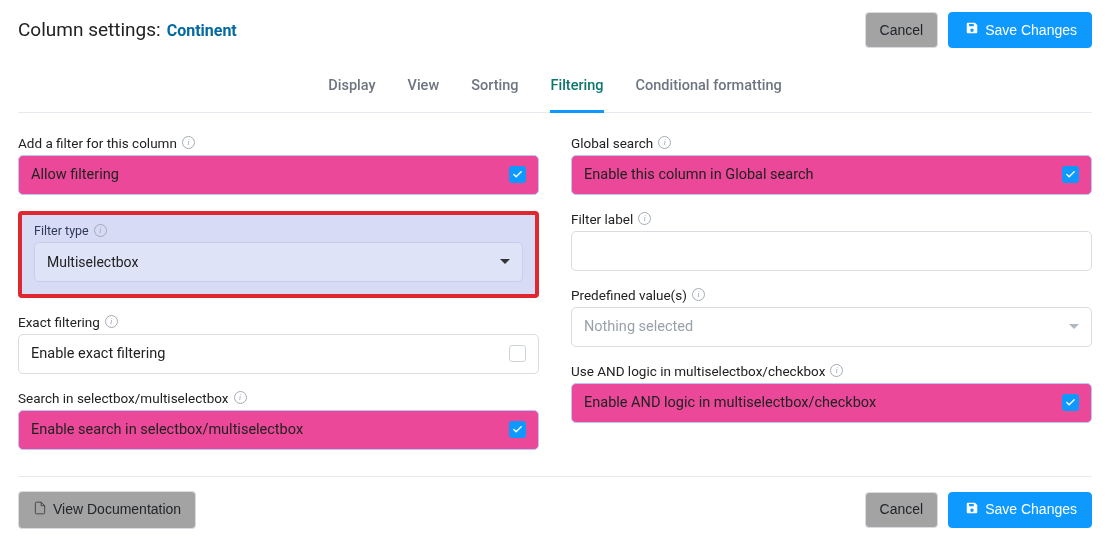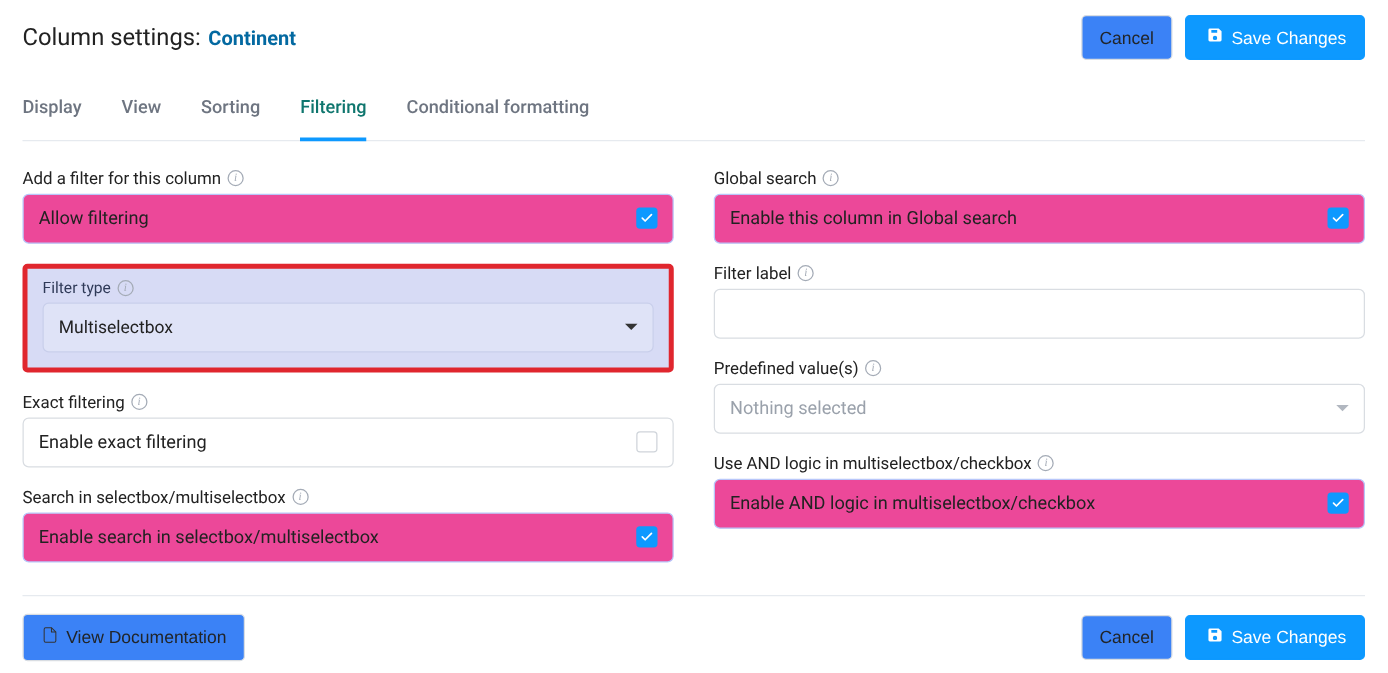--- a/index.html
+++ b/index.html
@@ -32,38 +32,39 @@
     padding: 8px 14px;
     border-radius: 4px;
     font-size: 14px;
     font-weight: 500;
     cursor: pointer;
     border: 1px solid transparent;
     line-height: 1.2;
   }
   .btn-group { display: flex; gap: 10px; }
   .btn-default {
-    background: #3b82f6;
+    background: #a3a3a3;
     color: #212529;
     border: 1px solid #d9dde2;
   }
   .btn-primary {
     background: #0d99ff;
     color: #fff;
     border: 1px solid #0d99ff;
     padding-left: 16px;
   }
   .btn-primary svg { width: 14px; height: 14px; fill: #fff; }
 
   
   .tabs {
     display: flex;
     gap: 32px;
     border-bottom: 1px solid #e6eaef;
     margin-bottom: 22px;
+    justify-content: center;
   }
   .tab {
     padding: 0 0 16px 0;
     color: #6e7581;
     font-size: 14.5px;
     font-weight: 500;
     cursor: pointer;
     position: relative;
     top: 1px;
     border-bottom: 3px solid transparent;

